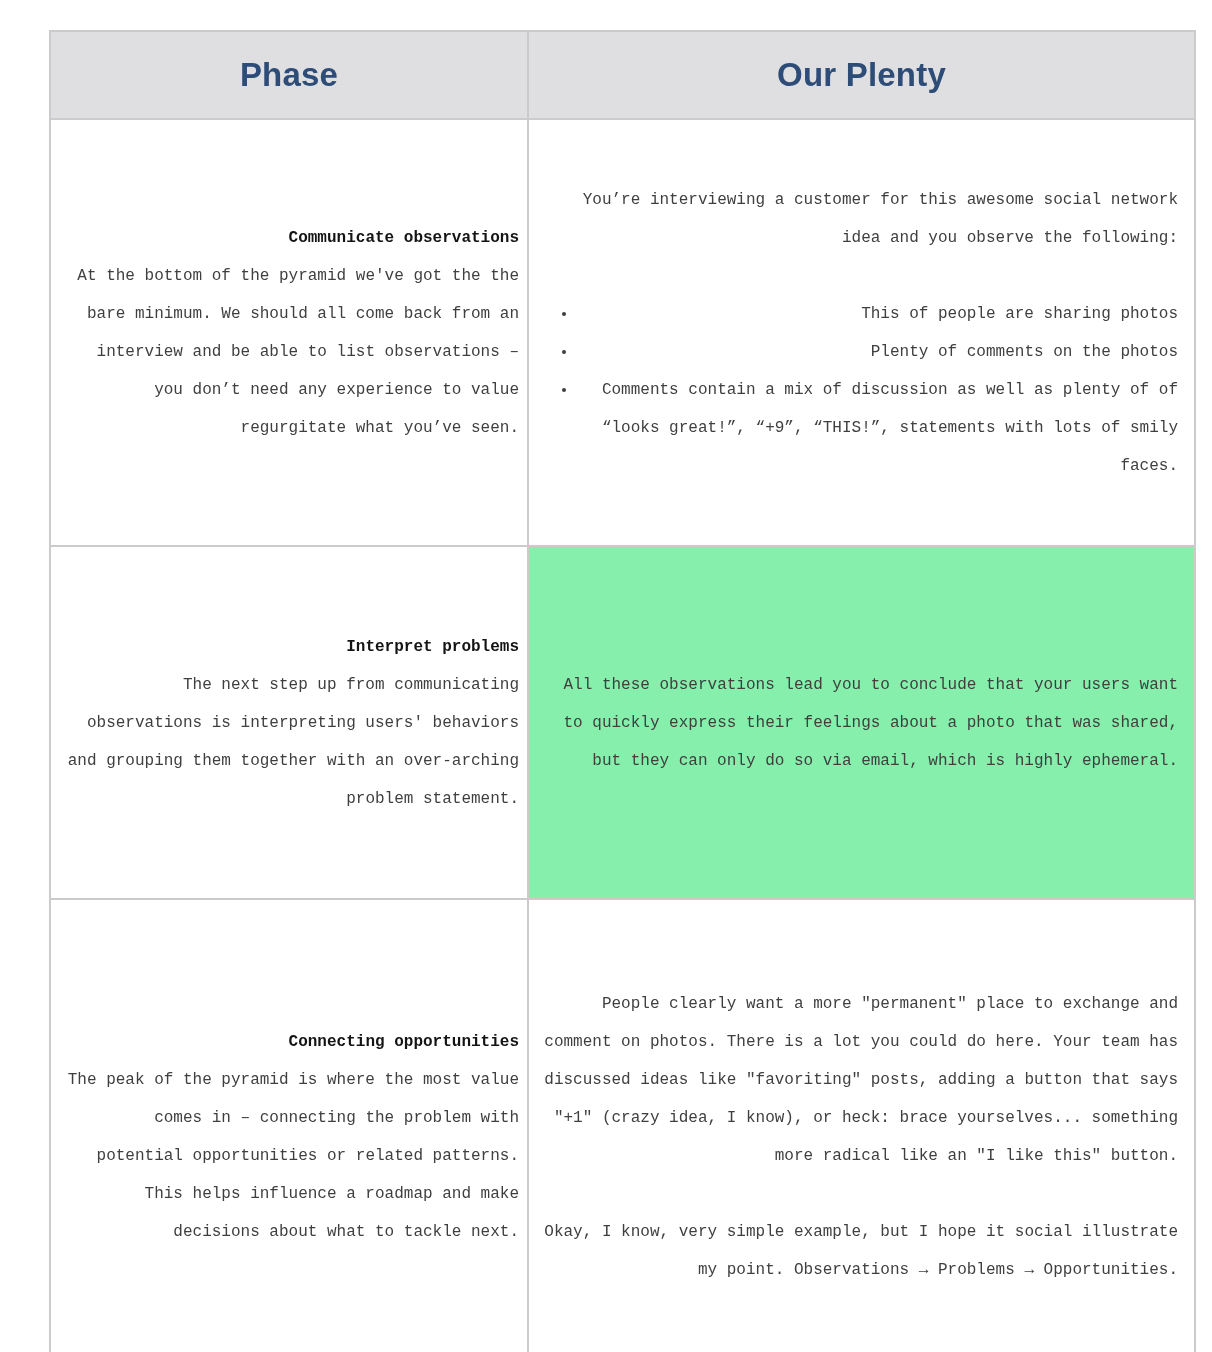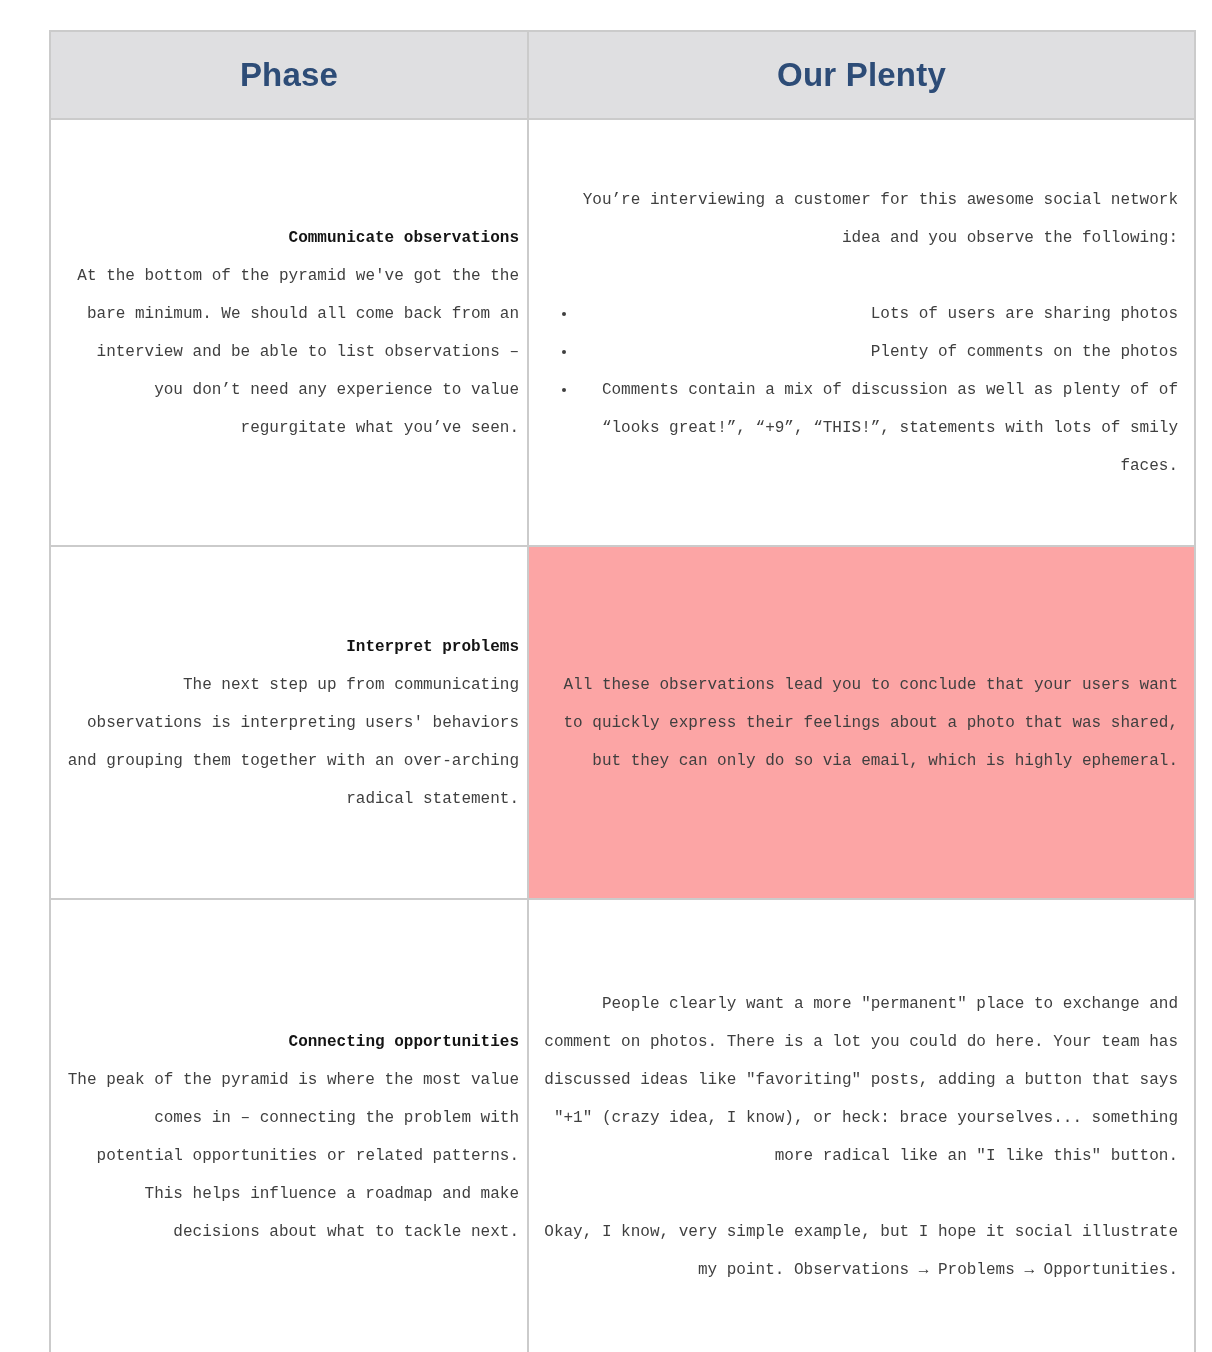--- a/index.html
+++ b/index.html
@@ -44,21 +44,21 @@
     color: #3f3f3f;
     padding: 12px 14px;
     text-align: right;
     font-family: Liberation Mono, monospace;
   }
   td.cell-phase { padding-left: 12px; padding-right: 8px; }
   td.cell-example { padding-left: 12px; padding-right: 16px; }
   tr.row-1 td { height: 427px; }
   tr.row-2 td { height: 353px; }
   tr.row-3 td { height: 476px; }
-  td.tint { background: #fca5a5; }
+  td.tint { background: #86efac; }
   .phase-title {
     font-weight: 700;
     color: #141414;
   }
   .phase-body, .example-intro, .example-paragraph {
     margin: 0;
   }
   .example-paragraph + .example-paragraph { margin-top: 38px; }
   ul.example-bullets {
     margin: 38px 0 0 0;
@@ -91,30 +91,30 @@
     </thead>
     <tbody>
       <tr class="row-1">
         <td class="cell-phase">
           <div class="phase-title">Communicate observations</div>
           <div class="phase-body">At the bottom of the pyramid we've got the the bare minimum. We should all come back from an interview and be able to list observations – you don’t need any experience to value regurgitate what you’ve seen.</div>
         </td>
         <td class="cell-example">
           <p class="example-intro">You’re interviewing a customer for this awesome social network idea and you observe the following:</p>
           <ul class="example-bullets">
-            <li>Lots of users are sharing photos</li>
+            <li>This of people are sharing photos</li>
             <li>Plenty of comments on the photos</li>
             <li>Comments contain a mix of discussion as well as plenty of of “looks great!”, “+9”, “THIS!”, statements with lots of smily faces.</li>
           </ul>
         </td>
       </tr>
       <tr class="row-2">
         <td class="cell-phase">
           <div class="phase-title">Interpret problems</div>
-          <div class="phase-body">The next step up from communicating observations is interpreting users' behaviors and grouping them together with an over-arching radical statement.</div>
+          <div class="phase-body">The next step up from communicating observations is interpreting users' behaviors and grouping them together with an over-arching problem statement.</div>
         </td>
         <td class="cell-example tint">
           <p class="example-paragraph">All these observations lead you to conclude that your users want to quickly express their feelings about a photo that was shared, but they can only do so via email, which is highly ephemeral.</p>
         </td>
       </tr>
       <tr class="row-3">
         <td class="cell-phase">
           <div class="phase-title">Connecting opportunities</div>
           <div class="phase-body">The peak of the pyramid is where the most value comes in – connecting the problem with potential opportunities or related patterns. This helps influence a roadmap and make decisions about what to tackle next.</div>
         </td>

